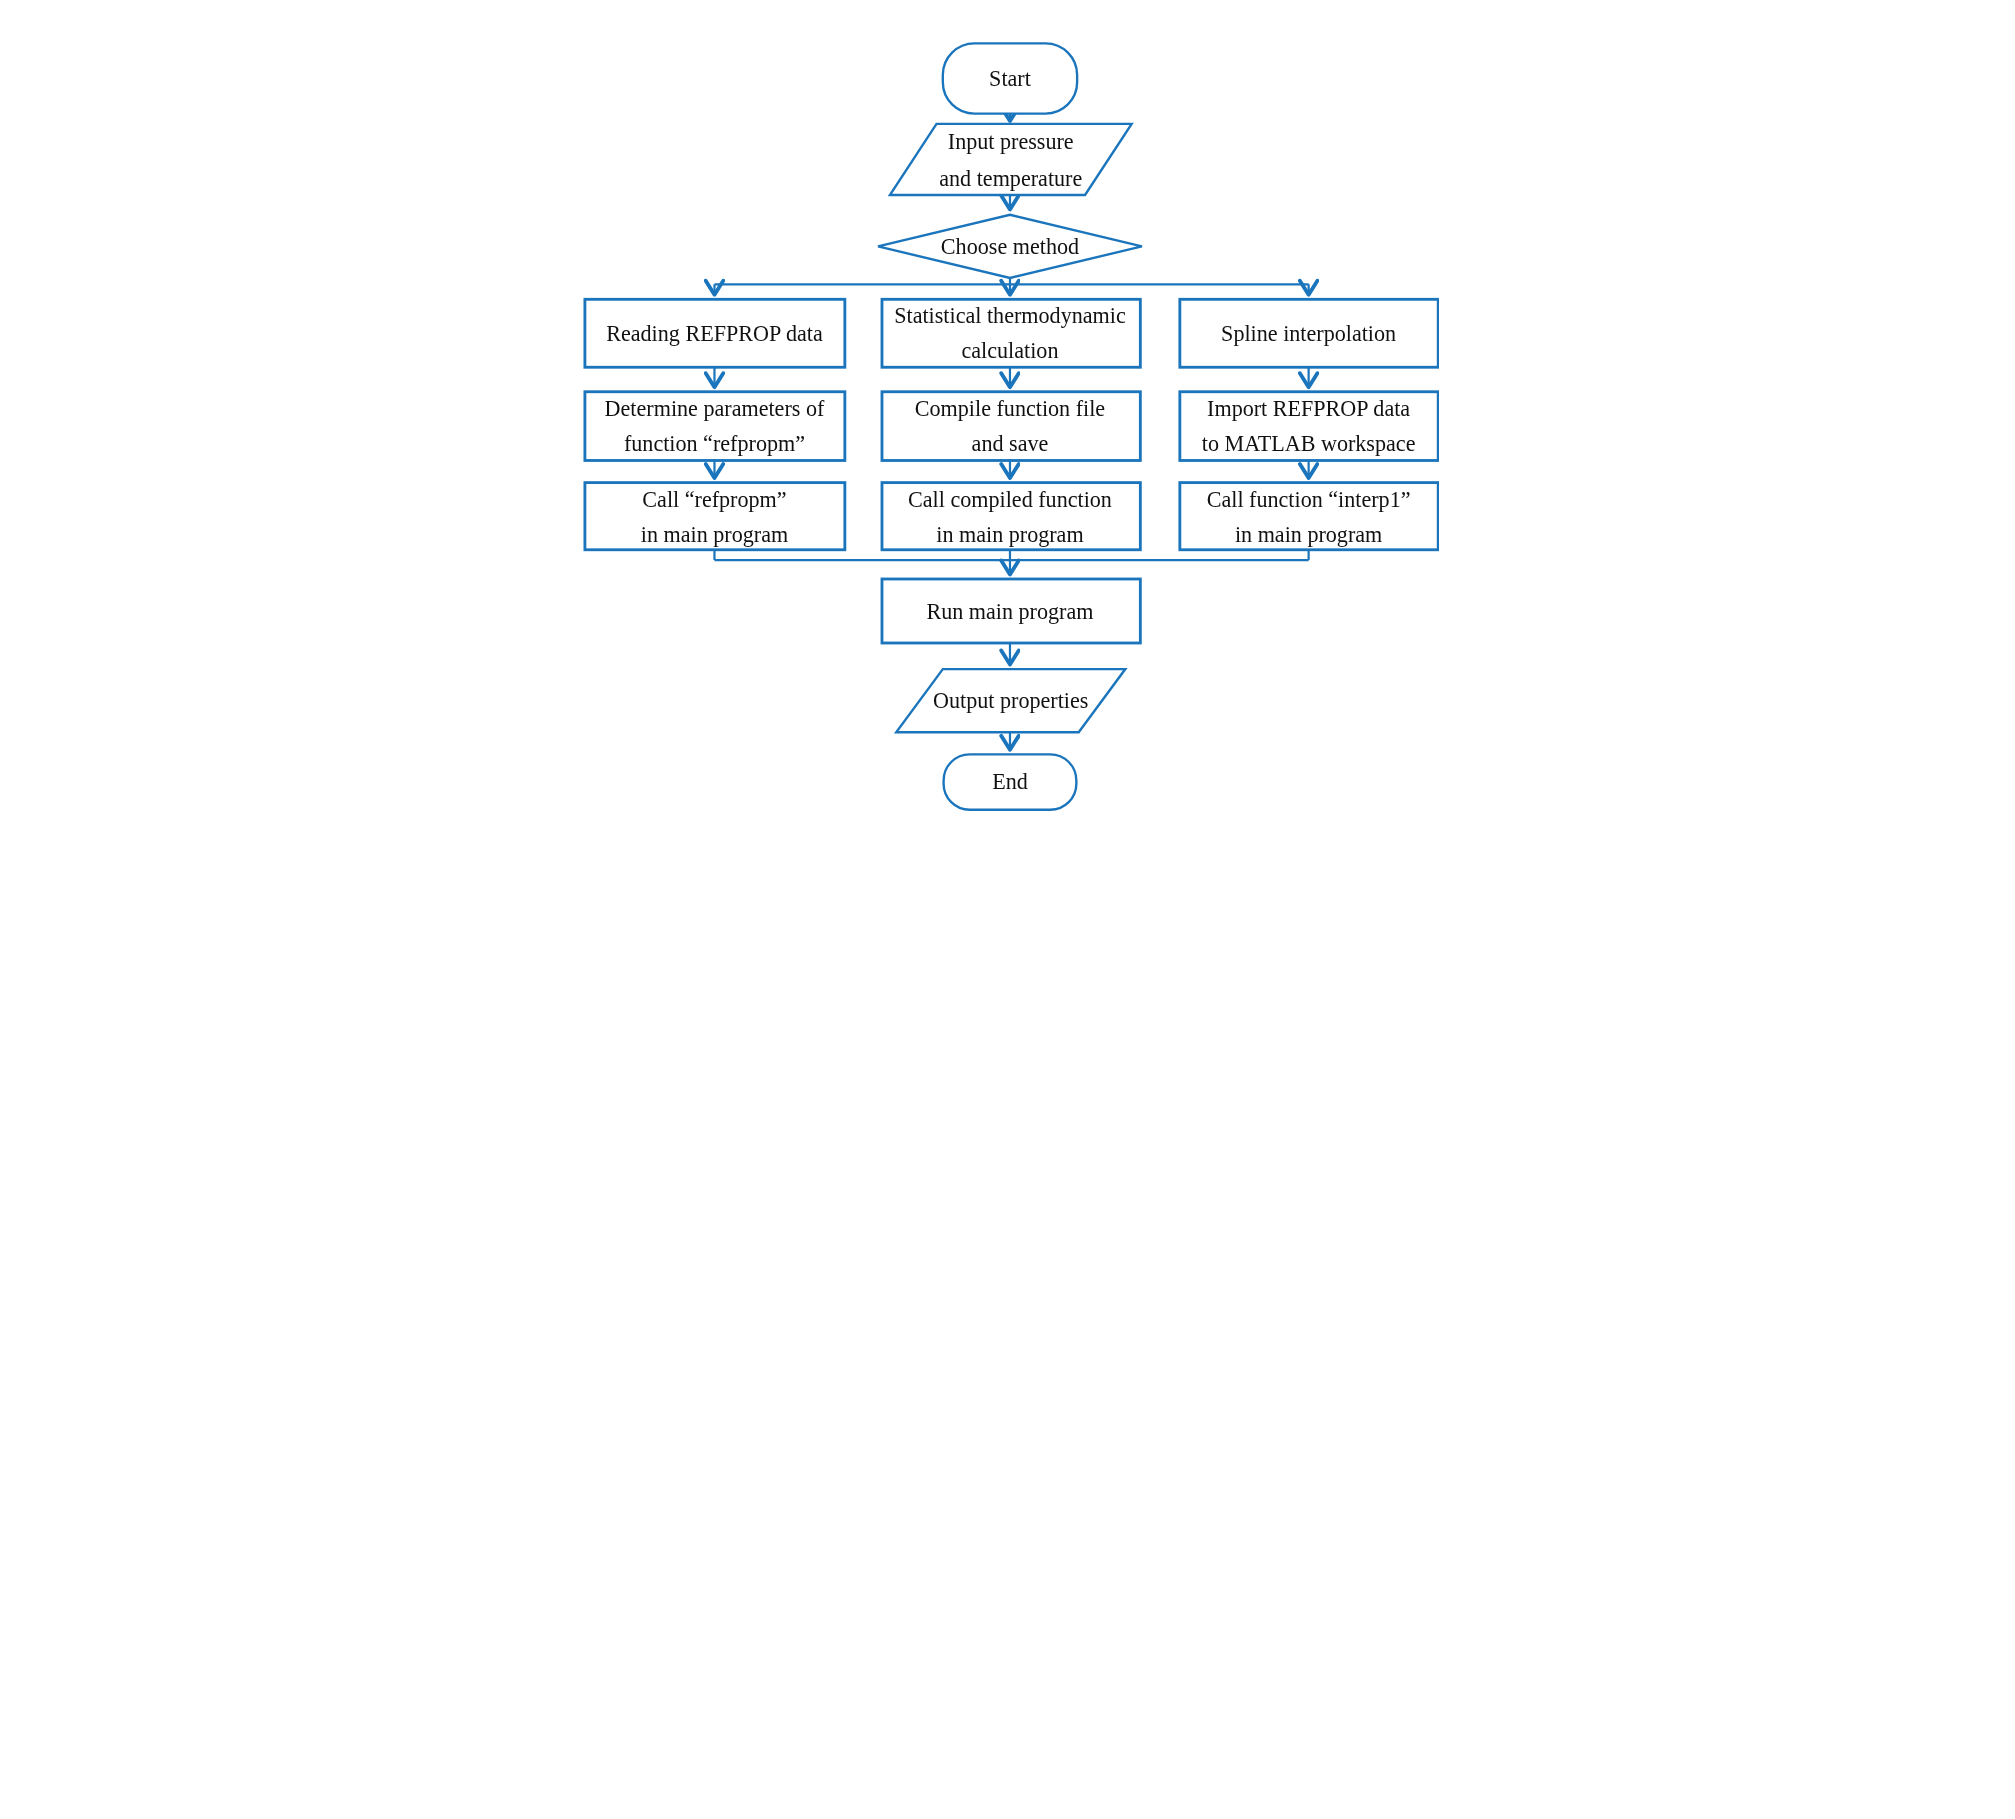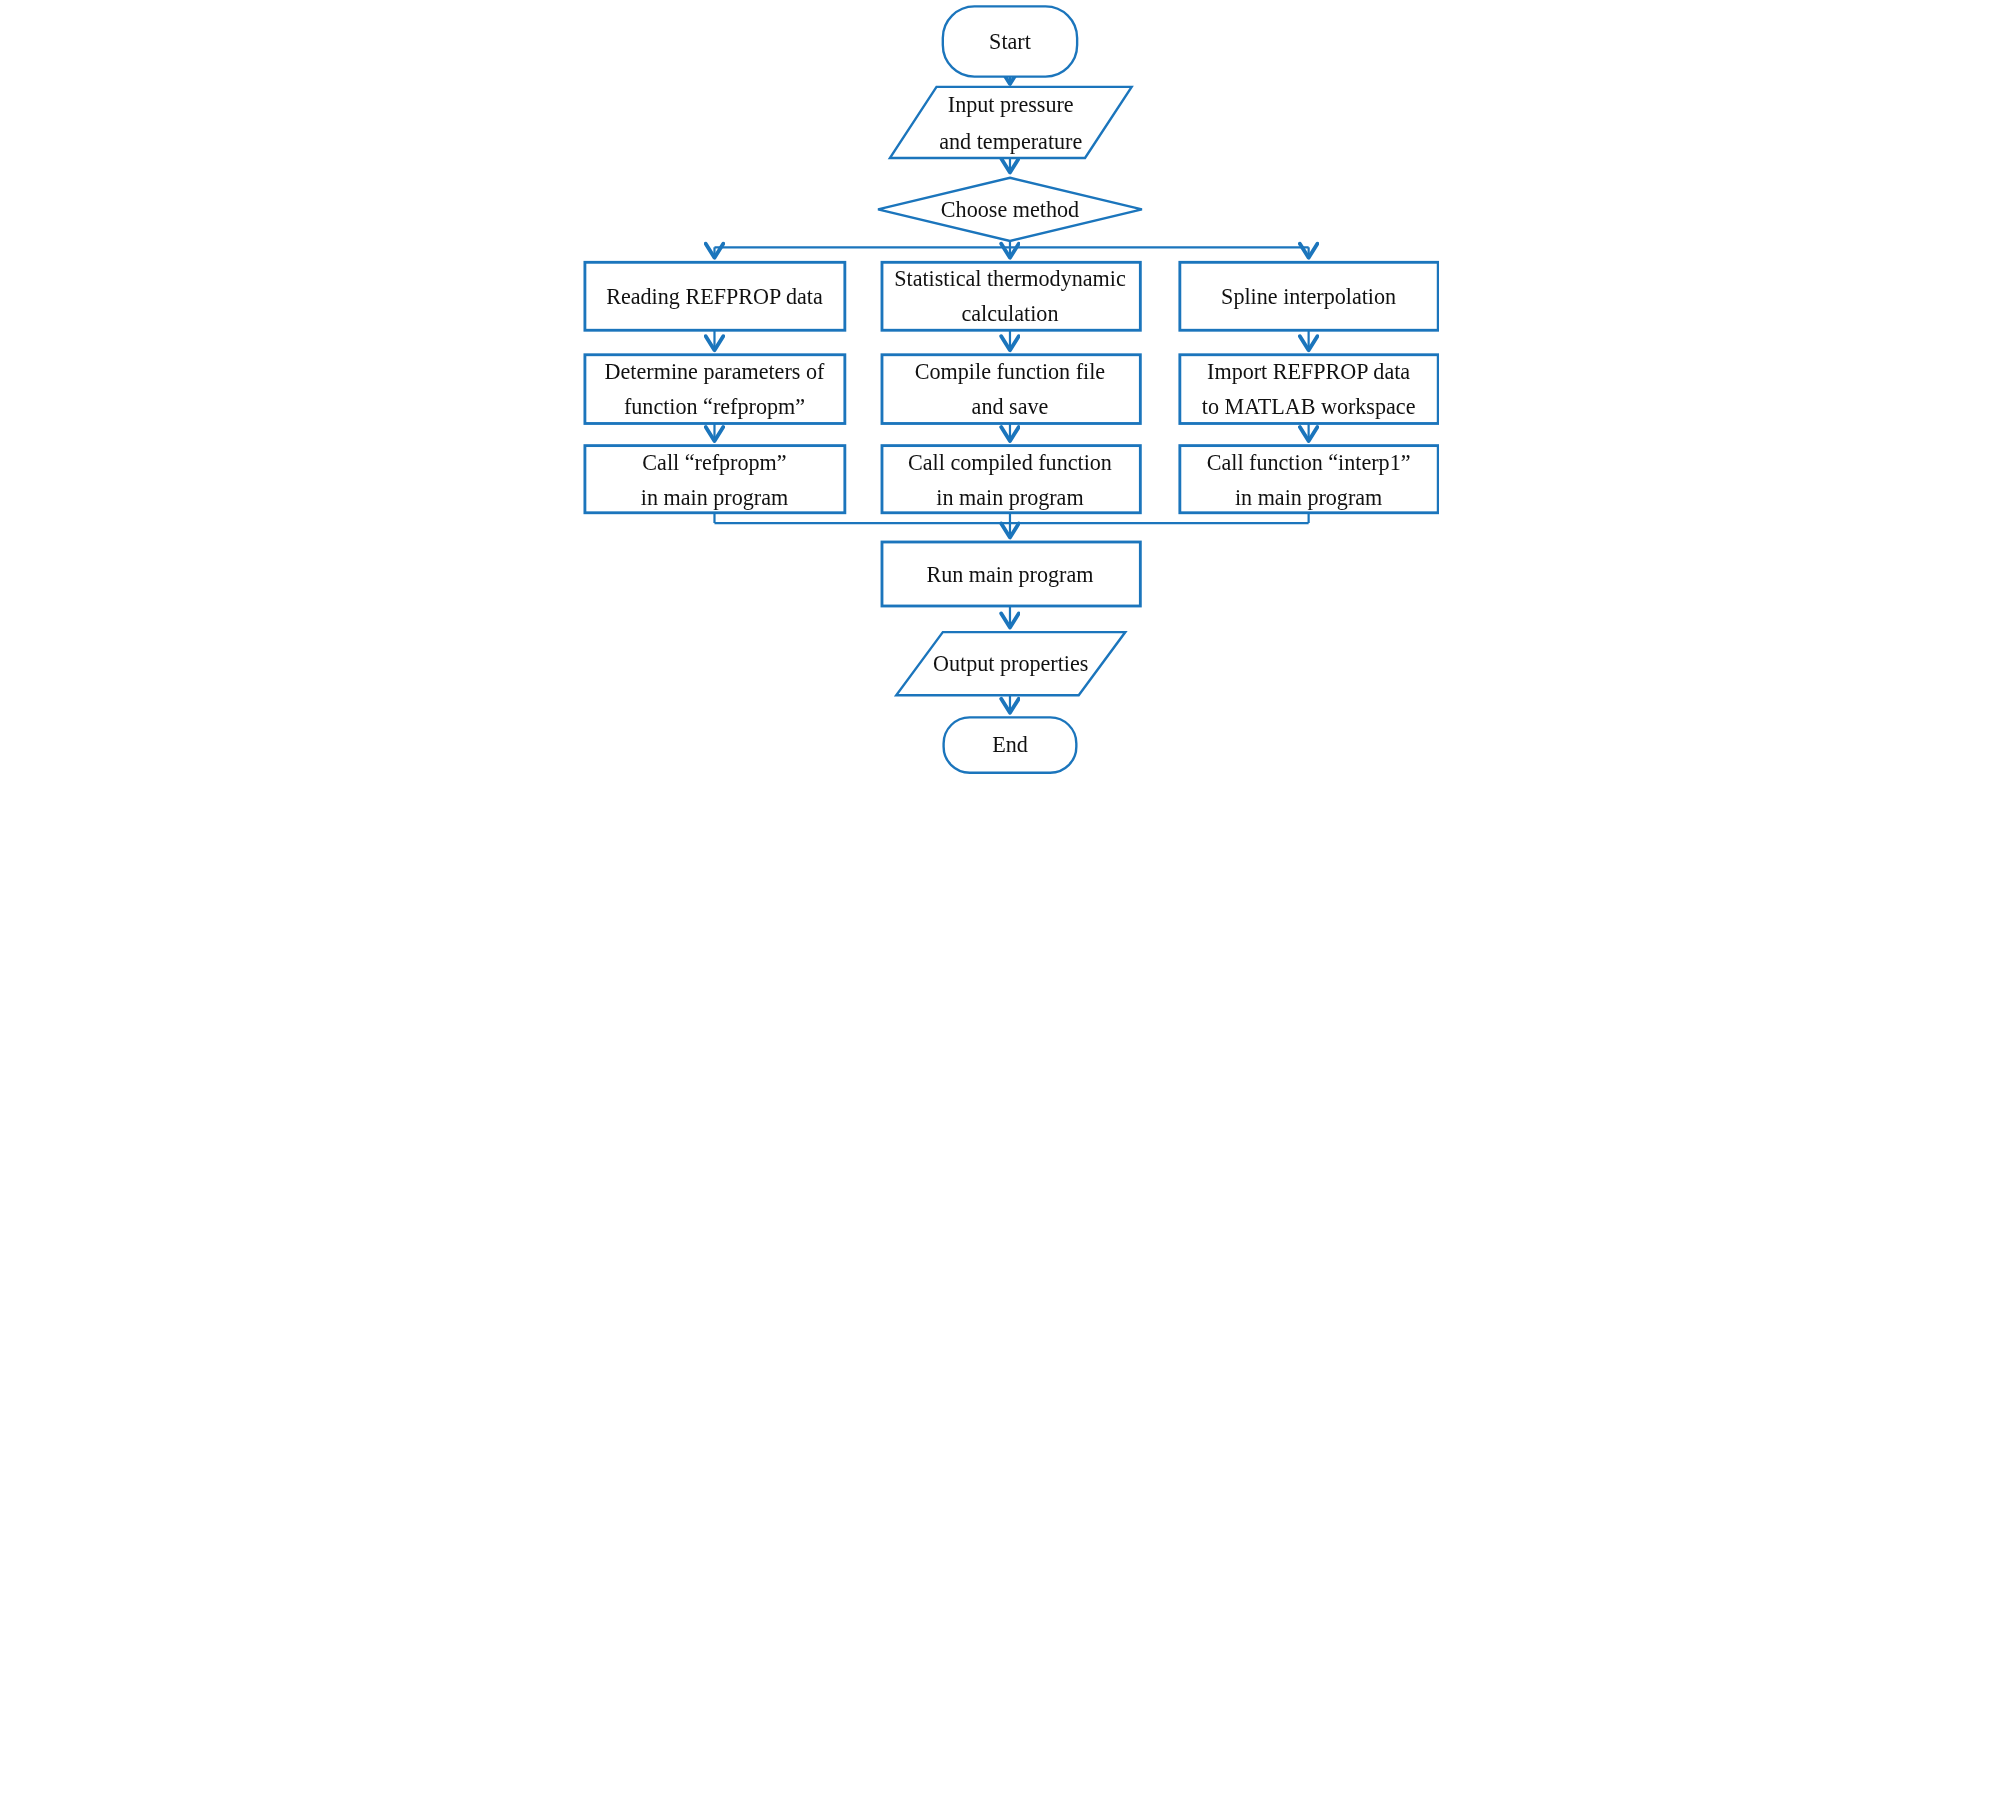--- a/index.html
+++ b/index.html
@@ -10,20 +10,21 @@
   html,body{
     margin:0;
     padding:0;
     background:var(--bg,#ffffff);
   }
   .stage{
     width:100%;
     display:flex;
     justify-content:center;
     align-items:flex-start;
+    margin-top:37px;
   }
   svg{
     display:block;
     width:100%;
     max-width:862px;
     height:auto;
     font-family:"Liberation Serif","DejaVu Serif",serif;
   }
   .shape{
     fill:#ffffff;

